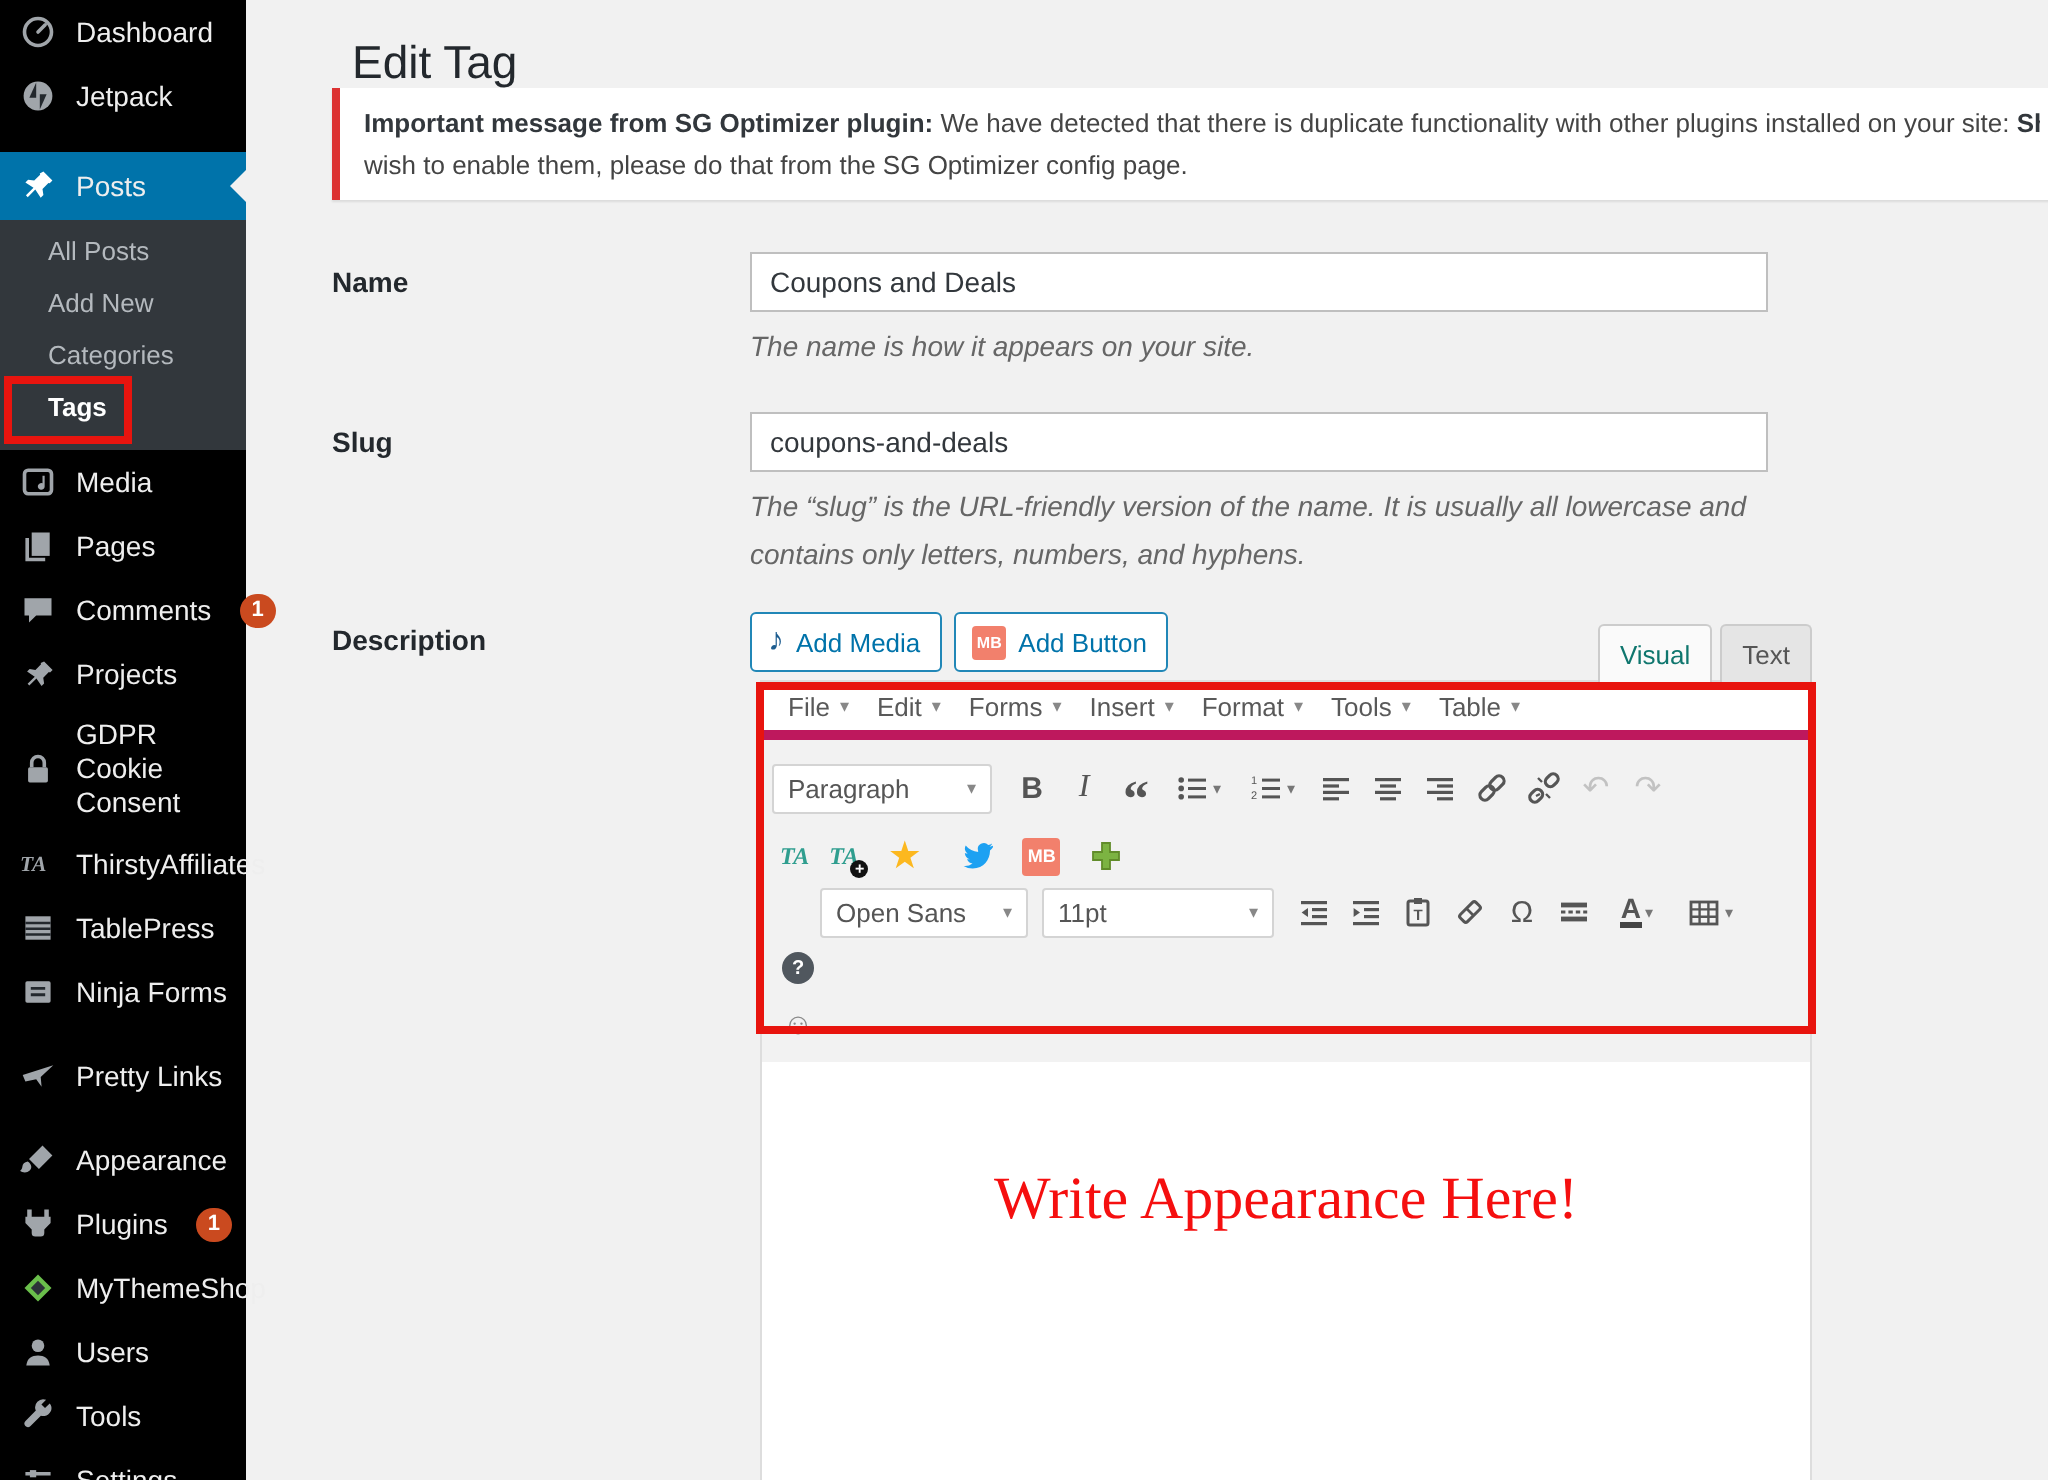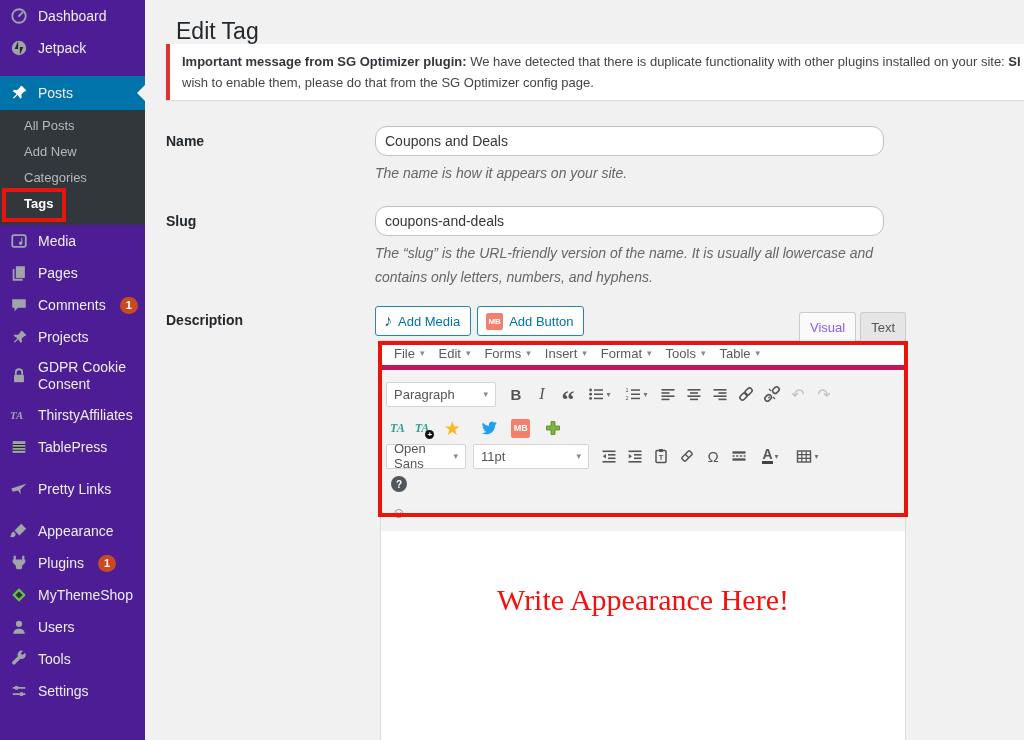--- a/index.html
+++ b/index.html
@@ -1,21 +1,21 @@
 <!DOCTYPE html>
 <html><head>
 <meta charset="utf-8">
 <style>
   html,body{margin:0;padding:0;}
   body{width:1024px;height:740px;overflow:hidden;background:#f1f1f1;
        font-family:"Liberation Sans",sans-serif;}
   #screen{position:relative;width:1024px;height:740px;overflow:hidden;}
 
   
-  #sidebar{position:absolute;left:0;top:0;width:145px;height:740px;background:#4c1d95;
+  #sidebar{position:absolute;left:0;top:0;width:123px;height:740px;background:#000000;
            color:#eee;font-size:14px;z-index:2;}
   .mi{display:flex;align-items:center;gap:9px;padding:6px 8px 6px 9px;cursor:pointer;color:#eee;}
   .mi .ic{width:20px;height:20px;flex:0 0 20px;display:flex;align-items:center;justify-content:center;
           color:#a0a5aa;}
   .mi .lbl{line-height:17px;}
   .mi.posts{background:#0073aa;position:relative;padding:7px 8px 7px 9px;margin-top:12px;}
   .mi.posts .ic{color:#fff;}
   .mi.posts::after{content:'';position:absolute;right:0;top:50%;margin-top:-8px;
                    border:8px solid transparent;border-right-color:#f1f1f1;}
   .submenu{background:#32373c;padding:3px 0 8px;}
@@ -31,36 +31,36 @@
   #content{position:absolute;left:145px;top:0;right:0;bottom:0;background:#f1f1f1;overflow:hidden;}
   #page-title{position:absolute;left:21px;top:8px;margin:10px;font-size:23px;font-weight:400;color:#23282d;}
   #notice{position:absolute;left:21px;top:44px;right:-8px;background:#fff;
           border-left:4px solid #dc3232;box-shadow:0 1px 1px rgba(0,0,0,.09);
           padding:7px 12px;font-size:13px;color:#444;line-height:21px;}
   #notice .nline{white-space:nowrap;overflow:hidden;}
   #notice b{color:#32373c;}
 
   .row-label{position:absolute;left:21px;font-size:14px;font-weight:bold;color:#23282d;}
   .txt-input{position:absolute;left:230px;width:509px;height:30px;box-sizing:border-box;
-             border:1px solid #bfbfbf;border-radius:12px;background:#fff;padding:0 9px;
+             border:1px solid #bfbfbf;border-radius:0;background:#fff;padding:0 9px;
              font-size:14px;color:#32373c;font-family:"Liberation Sans",sans-serif;}
   .help{position:absolute;left:230px;font-size:14px;font-style:italic;color:#666;line-height:24px;}
 
   
   #media-buttons{position:absolute;left:230px;top:306px;display:flex;gap:6px;}
   .wp-btn{display:inline-flex;align-items:center;gap:6px;height:28px;padding:0 10px 0 8px;
           background:#fff;border:1px solid #2187b7;border-radius:3px;color:#0073aa;
           font-size:13px;cursor:pointer;}
   .mb-ic{width:17px;height:17px;background:#f2806c;border-radius:2px;color:#fff;font-weight:bold;
          font-size:8px;display:flex;align-items:center;justify-content:center;letter-spacing:0;}
   .media-note{font-size:16px;font-weight:bold;color:#1d5d90;line-height:16px;}
   #editor-tabs{position:absolute;right:118px;top:312px;display:flex;gap:4px;z-index:1;}
   .tab{height:28px;padding:0 10px;display:flex;align-items:center;font-size:13px;color:#555;
        border:1px solid #ccc;border-bottom:none;border-radius:3px 3px 0 0;background:#e5e5e5;cursor:pointer;}
-  .tab.active{background:#fafafa;color:#8b5cf6;}
+  .tab.active{background:#fafafa;color:#0f766e;}
 
   
   #editor{position:absolute;left:235px;top:340px;width:526px;bottom:0;box-sizing:border-box;
           background:#fff;border:1px solid #ddd;}
   #menubar{height:24px;display:flex;align-items:center;padding:0 6px;background:#fff;
            border-bottom:5px solid #be185d;}
   .menu-item{display:flex;align-items:center;padding:2px 7px;font-size:13px;color:#595959;cursor:pointer;}
   .caret::after{content:"▾";font-size:9px;color:#888;margin-left:5px;}
   #tbarea{background:#f2f2f2;padding:3px 5px 4px;}
   .trow{display:flex;align-items:center;margin:2px 0;}
@@ -200,20 +200,29 @@
     <div class="mi">
       <span class="ic">
         <svg width="18" height="18" viewBox="0 0 20 20">
             <rect x="3" y="3.5" width="14" height="13" fill="currentColor"></rect>
             <path d="M3 7.2h14M3 10.4h14M3 13.6h14" stroke="#23282d" stroke-width="1.3"></path>
           </svg>
       </span>
       <span class="lbl">TablePress</span>
     </div>
 
+    <div class="mi">
+      <span class="ic">
+        <svg width="18" height="18" viewBox="0 0 20 20">
+            <rect x="3" y="4" width="14" height="12" rx="1" fill="currentColor"></rect>
+            <path d="M6 8h8M6 11.5h8" stroke="#23282d" stroke-width="1.6"></path>
+          </svg>
+      </span>
+      <span class="lbl">Ninja Forms</span>
+    </div>
 
     <div class="menu-gap"></div>
 
     <div class="mi">
       <span class="ic">
         <svg width="18" height="18" viewBox="0 0 20 20">
             <path fill="currentColor" d="M1.5 9.5L18.5 4l-7 6.5.5 5.5-3-4.2L3 13z"></path>
           </svg>
       </span>
       <span class="lbl">Pretty Links</span>
@@ -430,21 +439,21 @@
             <span class="mb-ic" style="width:19px;height:19px;font-size:9px;">MB</span>
           </div>
           <div class="tb">
             <svg width="16" height="16" viewBox="0 0 16 16">
                 <path d="M6 1.5h4v4.5h4.5v4H10v4.5H6V10H1.5V6H6z" fill="#7cb342" stroke="#618c2a" stroke-width="0.9"></path>
               </svg>
           </div>
         </div>
 
         <div class="trow">
-          <div class="sel caret" style="width:80px;">
+          <div class="sel caret" style="width:104px;margin-left:24px;">
               <span>Open Sans</span>
             </div>
           <div class="sel caret" style="width:116px;">
               <span>11pt</span>
             </div>
           <div class="tb">
             <svg width="16" height="16" viewBox="0 0 16 16" fill="#555">
                 <rect x="1.5" y="2.5" width="13" height="1.6"></rect>
                 <rect x="7" y="6" width="7.5" height="1.6"></rect>
                 <rect x="7" y="9.5" width="7.5" height="1.6"></rect>

